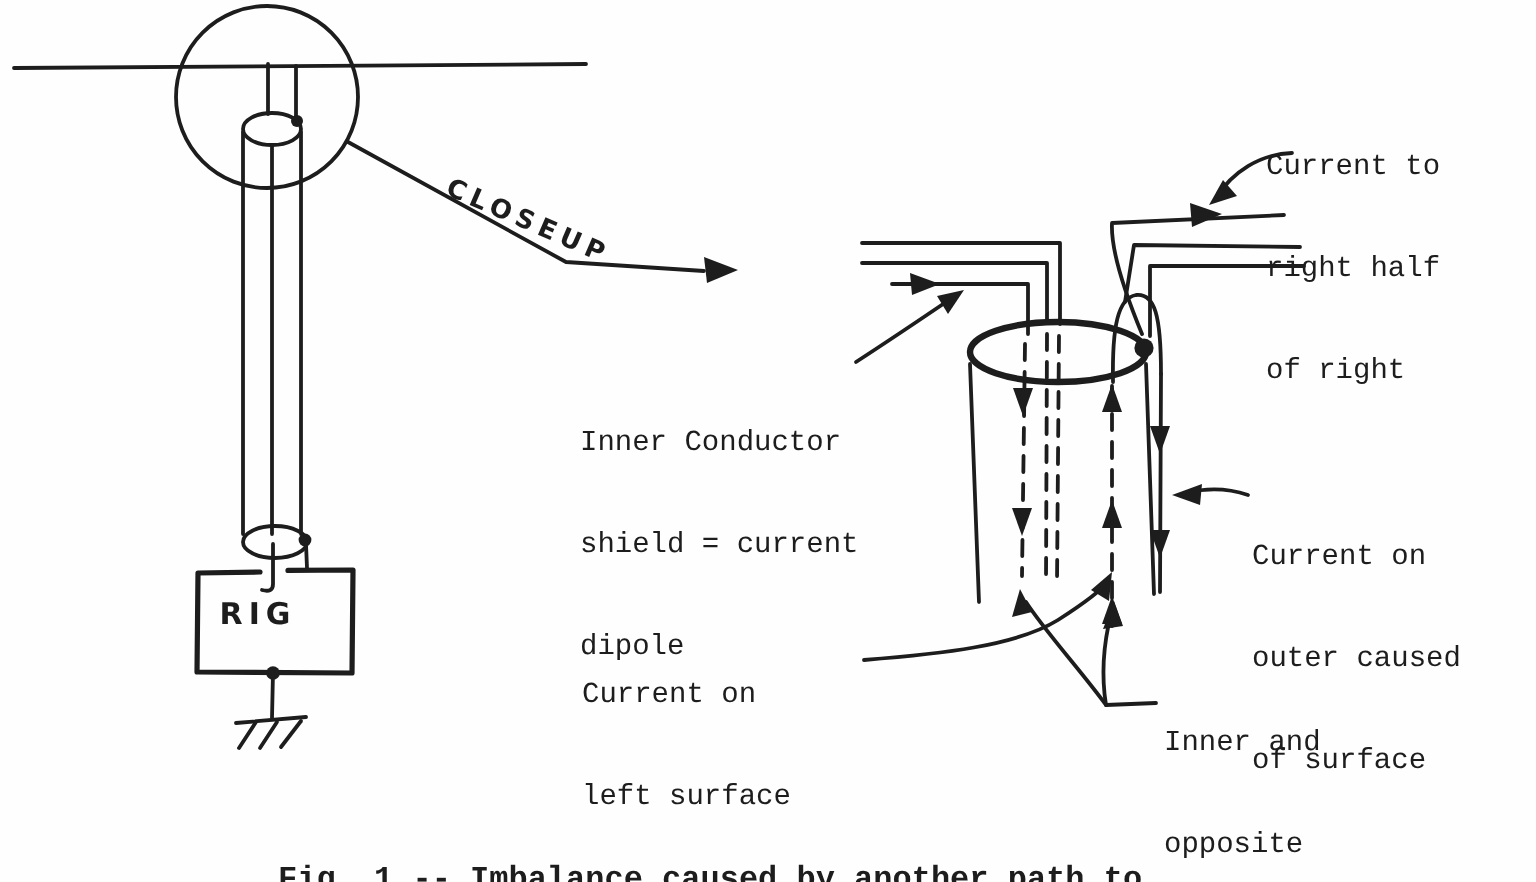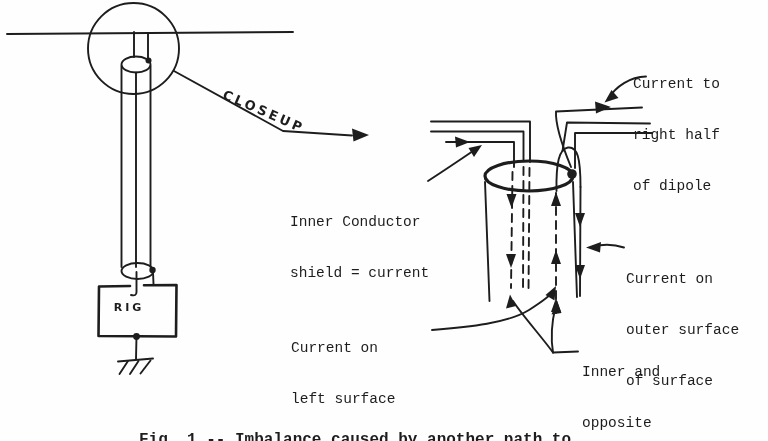--- a/index.html
+++ b/index.html
@@ -8,21 +8,21 @@
   #art{position:absolute;left:0;top:0;z-index:1;}
   #art .s{fill:none;stroke:#1d1d1d;stroke-width:1.9;stroke-linecap:round;stroke-linejoin:round;}
   #art .thick{stroke-width:3.2;}
   #art .box{stroke-width:2.6;}
   #art .dash{stroke-dasharray:8 6;}
   #art .f{fill:#1d1d1d;stroke:none;}
   .label{position:absolute;z-index:2;font:14.5px/17px "Liberation Mono",monospace;
          color:#1d1d1d;white-space:pre;}
   .caption{font:bold 16px/17.5px "Liberation Mono",monospace;}
   .hand{font-family:"DejaVu Sans",sans-serif;}
-  .rig{width:62px;text-align:center;font-size:11px;font-weight:bold;letter-spacing:3px;}
+  .rig{width:62px;text-align:center;font-size:15px;font-weight:bold;letter-spacing:3px;}
   .closeup{transform:rotate(23.5deg);transform-origin:0 0;font-size:13px;font-weight:bold;
            letter-spacing:3px;}
 </style>
 </head>
 <body>
 
 <div id="fig">
 
   <svg id="art" width="768" height="441" viewBox="0 0 768 441">
 
@@ -133,31 +133,32 @@
     </g>
   </svg>
 
   <div class="label hand rig" style="left:98px;top:299px;">RIG</div>
 
   <div class="label hand closeup" style="left:227px;top:86px;">CLOSEUP</div>
 
   <div class="label" style="left:633px;top:42px;">
     <div>Current to</div>
     <div>right half</div>
-    <div>of dipole</div>
+    <div>of right</div>
   </div>
 
   <div class="label" style="left:290px;top:180px;">
     <div>Inner Conductor</div>
     <div>shield = current</div>
+    <div>dipole</div>
   </div>
 
   <div class="label" style="left:626px;top:237px;">
     <div>Current on</div>
-    <div>outer surface</div>
+    <div>outer caused</div>
     <div>of surface</div>
   </div>
 
   <div class="label" style="left:291px;top:306px;">
     <div>Current on</div>
     <div>left surface</div>
     
   </div>
 
   <div class="label" style="left:582px;top:330px;">

